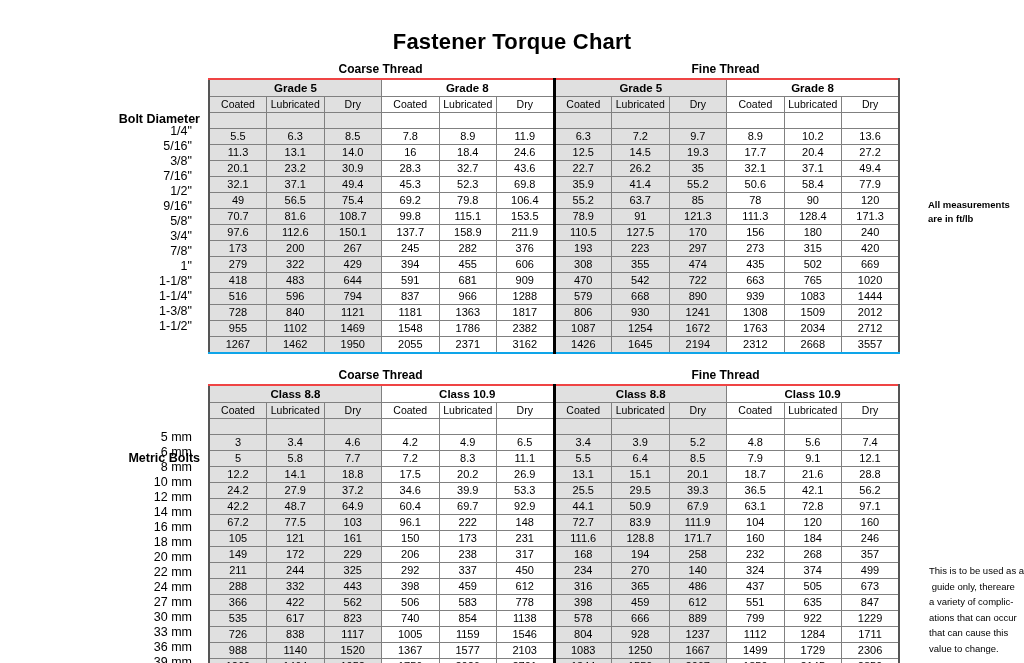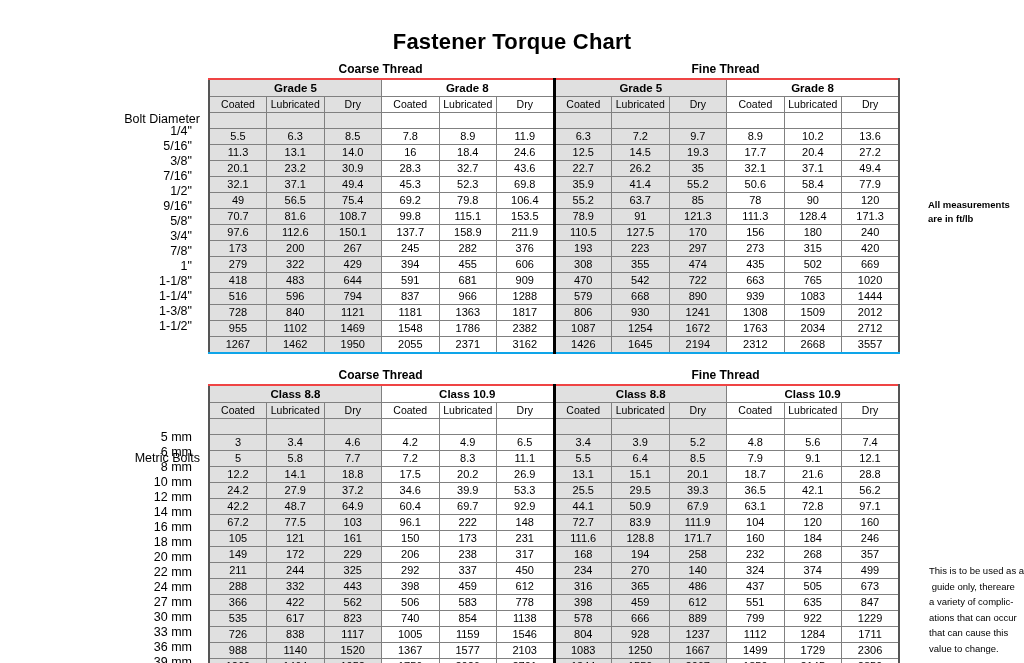--- a/index.html
+++ b/index.html
@@ -53,20 +53,21 @@
   .thread-caption.fine   { left: 553px; width: 345px; }
 
   
   .row-axis-label {
     position: absolute;
     font-size: 12.5px;
     text-align: right;
     width: 180px;
     left: 20px;
     line-height: 15px;
+    font-weight: bold;
   }
   #label-bolt-diameter { top: 50px; }
   #label-metric-bolts  { top: 51px; margin-top: 32px; }
 
   
   table.torque {
     position: absolute;
     left: 208px;
     top: 16px;
     border-collapse: collapse;

